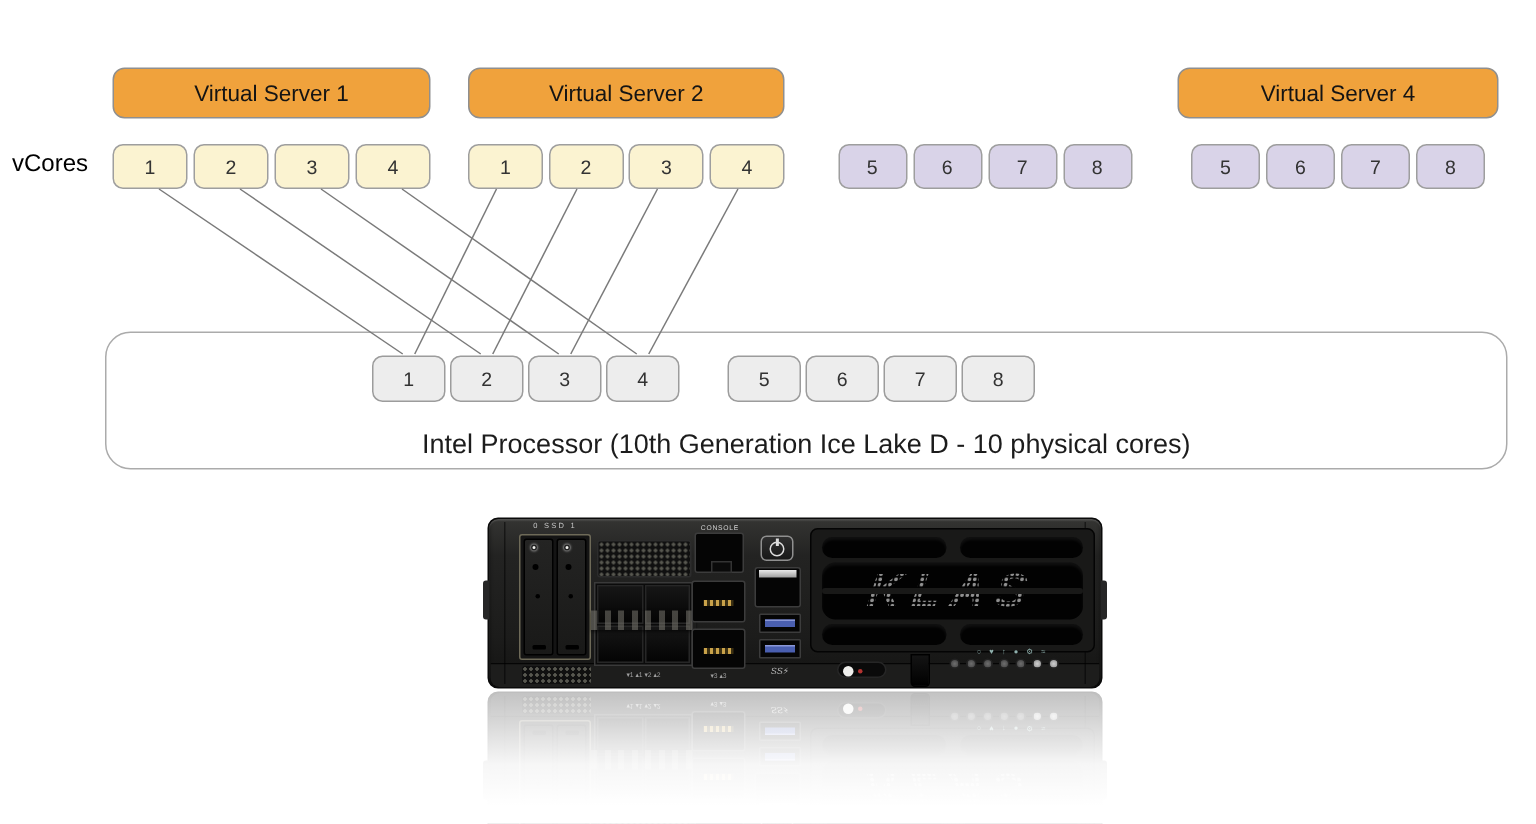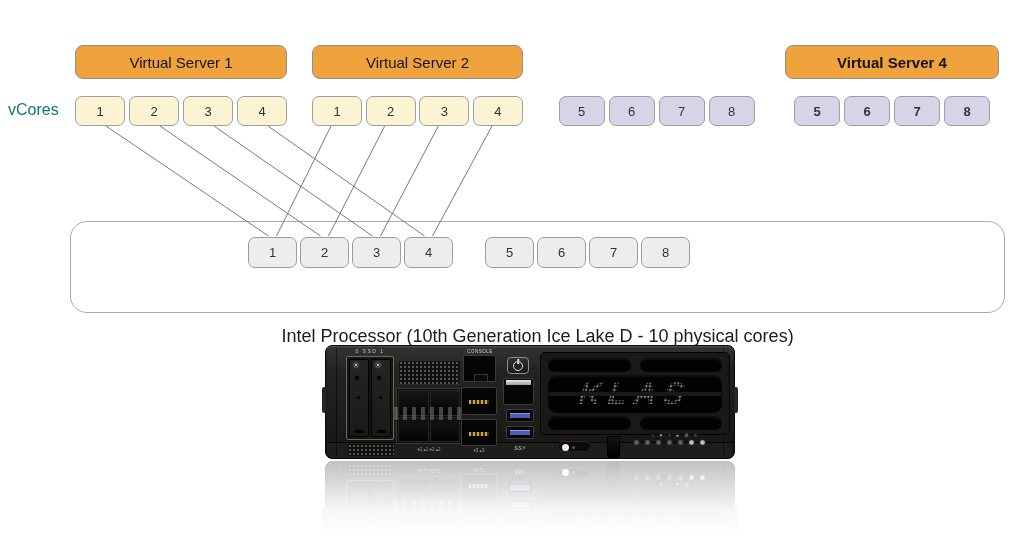--- a/index.html
+++ b/index.html
@@ -10,39 +10,39 @@
   .server-col{position:absolute;top:45px;height:97px;}
   .server-box{height:32px;border:1px solid #8f8f8f;border-radius:8px;background:var(--orange,#F0A23C);
     display:flex;align-items:center;justify-content:center;font-size:15px;color:#141414;}
   .vcore-row{position:absolute;top:51px;left:0;right:0;display:flex;}
   .vcore-row.cream{justify-content:space-between;}
   .vcore-row.purple{justify-content:center;gap:4px;}
   .vcore{height:28px;border:1px solid #9e9e9e;border-radius:7px;display:flex;align-items:center;justify-content:center;
     font-size:13px;color:#333;}
   .vcore.cream{width:48px;background:var(--cream,#FBF3D1);}
   .vcore.purple{width:44px;background:var(--purple,#D9D3E8);}
-  #vcores-label{position:absolute;left:8px;top:96px;height:28px;display:flex;align-items:center;font-size:16px;color:#0f766e;text-align:right;}
+  #vcores-label{position:absolute;left:8px;top:96px;height:28px;display:flex;align-items:center;font-size:16px;color:#000000;text-align:right;}
 
   #hypervisor-bar{position:absolute;left:82px;top:152px;width:917px;height:50px;background:var(--green,#76A850);
     border:1px solid rgba(0,0,0,.22);border-radius:9px;display:flex;align-items:center;justify-content:flex-end;
     padding-right:15px;box-sizing:border-box;color:#fff;font-weight:bold;font-size:16px;letter-spacing:.4px;z-index:1;}
 
   #processor-box{position:absolute;left:70px;top:221px;width:935px;height:92px;background:#fff;
     border:1.5px solid #ababab;border-radius:17px;box-sizing:border-box;z-index:2;}
   .core-group{position:absolute;top:15px;display:flex;gap:3px;}
   #core-group-a{left:177px;}
   #core-group-b{left:414px;}
   .core{width:49px;height:31px;background:var(--gray,#EDEDED);border:1px solid #9c9c9c;border-radius:7px;
     display:flex;align-items:center;justify-content:center;font-size:13px;color:#333;box-sizing:border-box;}
   #unused-group{position:absolute;left:677px;top:7px;width:88px;}
   .unused-label{text-align:center;font-size:12px;color:#222;margin-bottom:3px;}
   #unused-boxes{display:flex;gap:3px;justify-content:center;}
   .unused-core{width:42px;height:20px;background:var(--gray,#EDEDED);border:1px solid #9c9c9c;border-radius:5px;
     display:flex;align-items:center;justify-content:center;font-size:12px;color:#333;box-sizing:border-box;}
-  .processor-caption{position:absolute;left:0;right:0;top:64px;text-align:center;font-size:18px;color:#1c1c1c;margin-top:40px;}
+  .processor-caption{position:absolute;left:0;right:0;top:64px;text-align:center;font-size:18px;color:#1c1c1c;}
 
   #wires{position:absolute;left:0;top:0;width:1024px;height:549px;z-index:4;pointer-events:none;}
   #wires line{stroke:var(--line,#7a7a7a);stroke-width:1;}
 
   
   .device{position:absolute;left:325px;top:345px;width:410px;height:114px;z-index:3;}
   .device .chassis{position:absolute;left:0;top:0;right:0;bottom:0;border-radius:7px;border:1px solid #0a0a0a;
     background:linear-gradient(180deg,#343432,#232322 22%,#1c1c1b 70%,#131312);
     box-shadow:inset 0 1px 1px rgba(255,255,255,.16),inset 0 -2px 3px rgba(0,0,0,.6);}
   .device .bottom-strip{position:absolute;left:2px;right:2px;bottom:1px;height:15px;background:#1d1d1c;
@@ -152,21 +152,21 @@
         </div>
       </div>
       <div class="server-col" style="left: 549px; width: 215px;">
         <div class="vcore-row purple">
           <div class="vcore purple">5</div>
           <div class="vcore purple">6</div>
           <div class="vcore purple">7</div>
           <div class="vcore purple">8</div>
         </div>
       </div>
-      <div class="server-col" style="left: 785px; width: 214px; font-weight: bold;">
+      <div class="server-col" style="left: 785px; width: 214px;">
         <div class="server-box">Virtual Server 4</div>
         <div class="vcore-row purple">
           <div class="vcore purple">5</div>
           <div class="vcore purple">6</div>
           <div class="vcore purple">7</div>
           <div class="vcore purple">8</div>
         </div>
       </div>
     </div>
 

